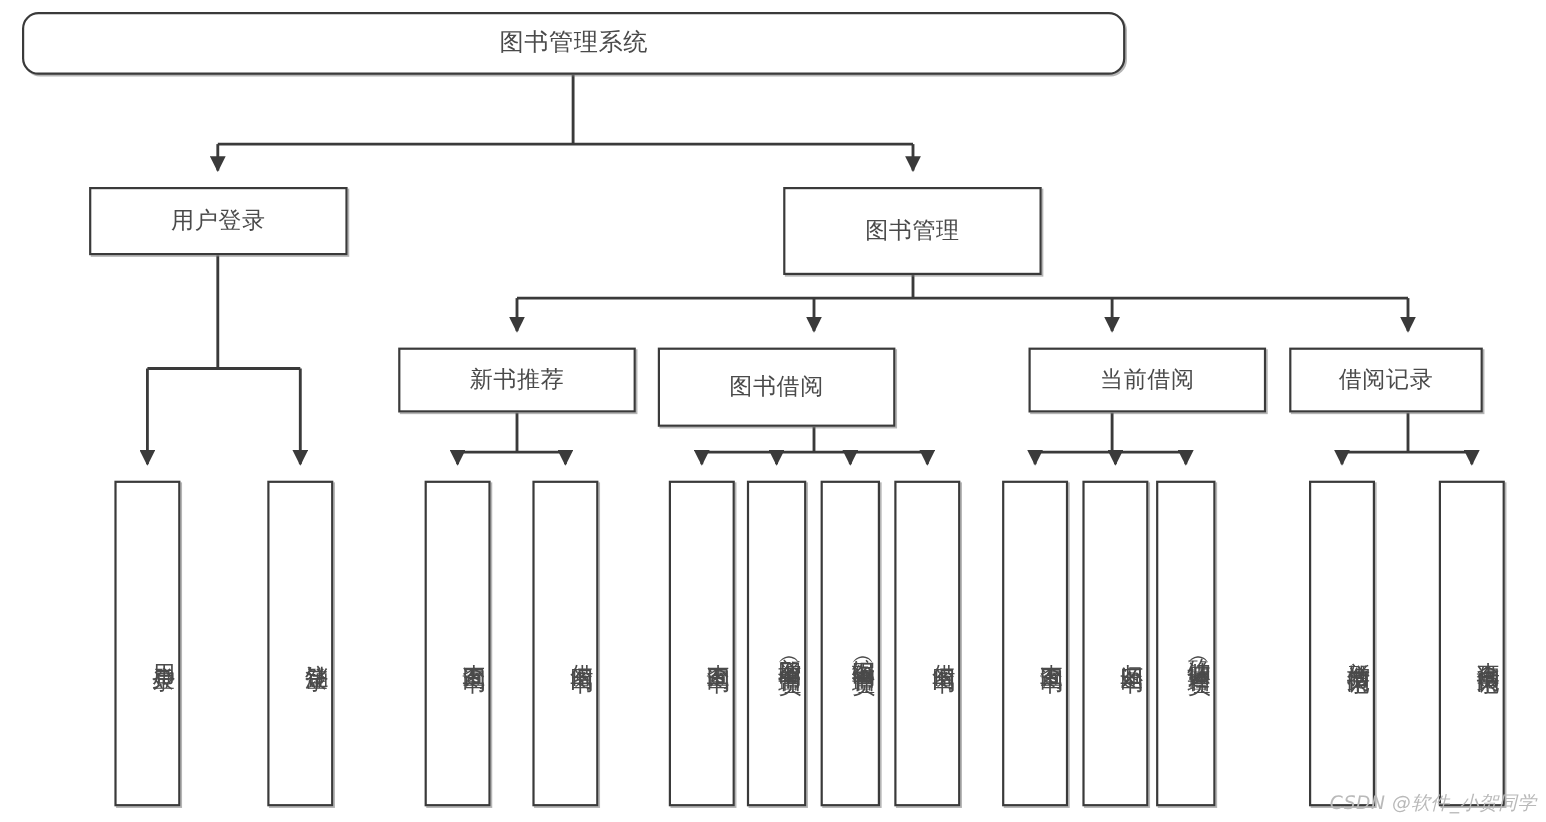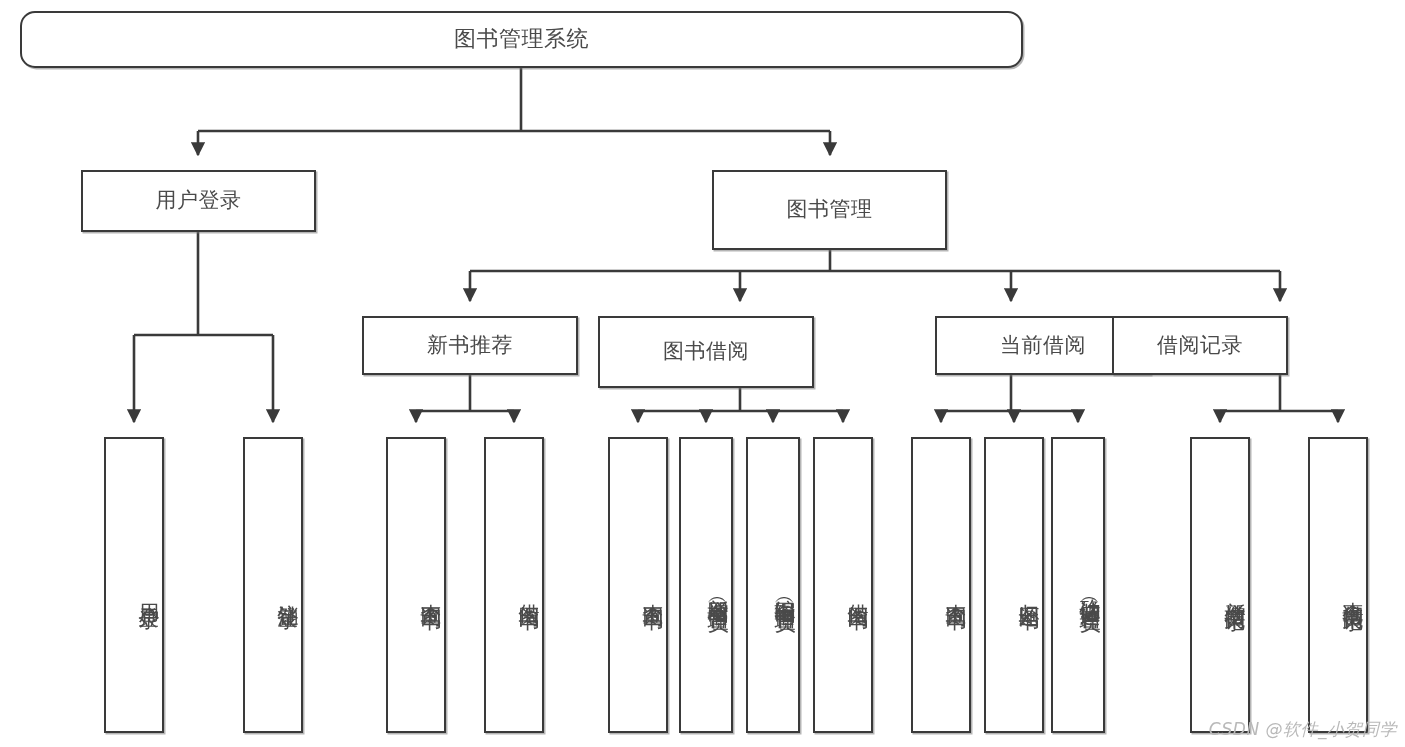--- a/index.html
+++ b/index.html
@@ -127,21 +127,21 @@
   <div class="node node-h" style="left:81px; top:170px; width:235px; height:62px;">用户登录</div>
 
   <div class="node node-h" style="left:712px; top:170px; width:235px; height:80px;">图书管理</div>
 
   <div class="node node-h" style="left:362px; top:316px; width:216px; height:59px;">新书推荐</div>
 
   <div class="node node-h" style="left:598px; top:316px; width:216px; height:72px;">图书借阅</div>
 
   <div class="node node-h" style="left:903px; top:316px; width:216px; height:59px;margin-left:32px;">当前借阅</div>
 
-  <div class="node node-h" style="left:1112px; top:316px; width:176px; height:59px;">借阅记录</div>
+  <div class="node node-h" style="left:1172px; top:316px; width:176px; height:59px;">借阅记录</div>
 
   <div class="node node-v" style="left:104px; top:437px; width:60px; height:296px;">用户登录</div>
 
   <div class="node node-v" style="left:243px; top:437px; width:60px; height:296px;">注销登录</div>
 
   <div class="node node-v" style="left:386px; top:437px; width:60px; height:296px;">查询图书</div>
 
   <div class="node node-v" style="left:484px; top:437px; width:60px; height:296px;">借阅图书</div>
 
   <div class="node node-v" style="left:608px; top:437px; width:60px; height:296px;">查询图书</div>

